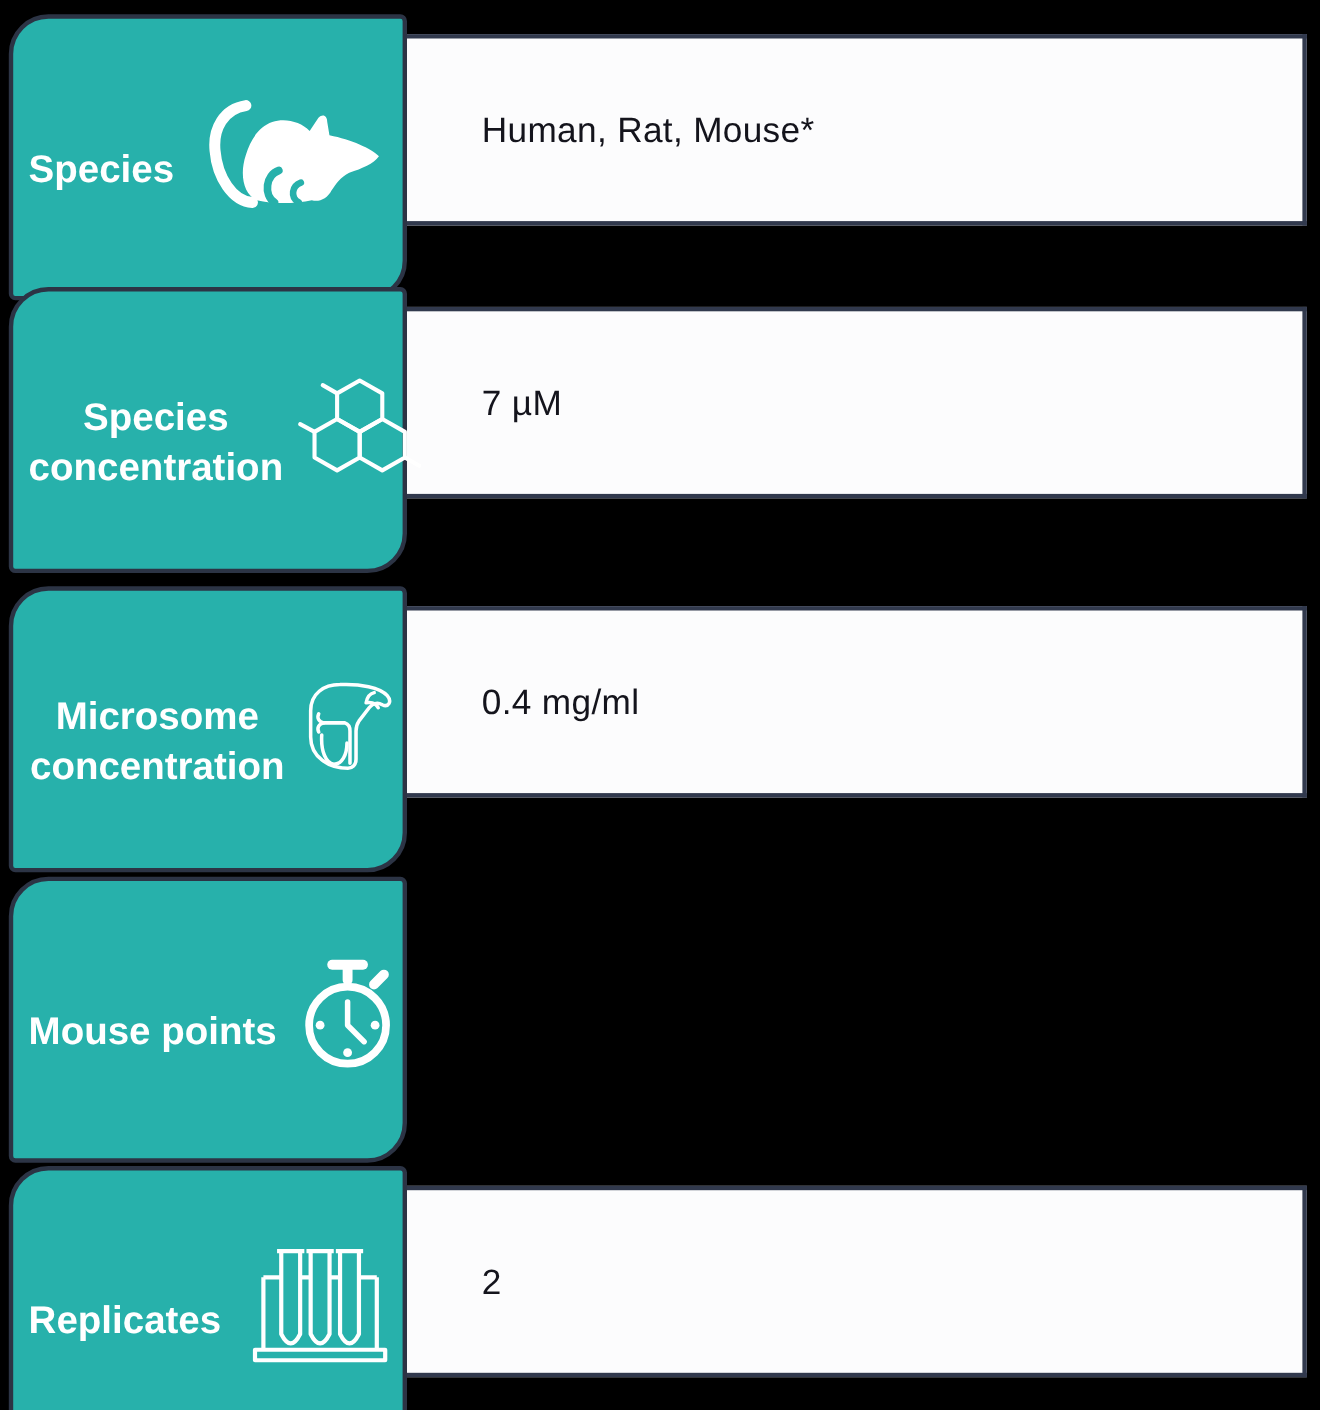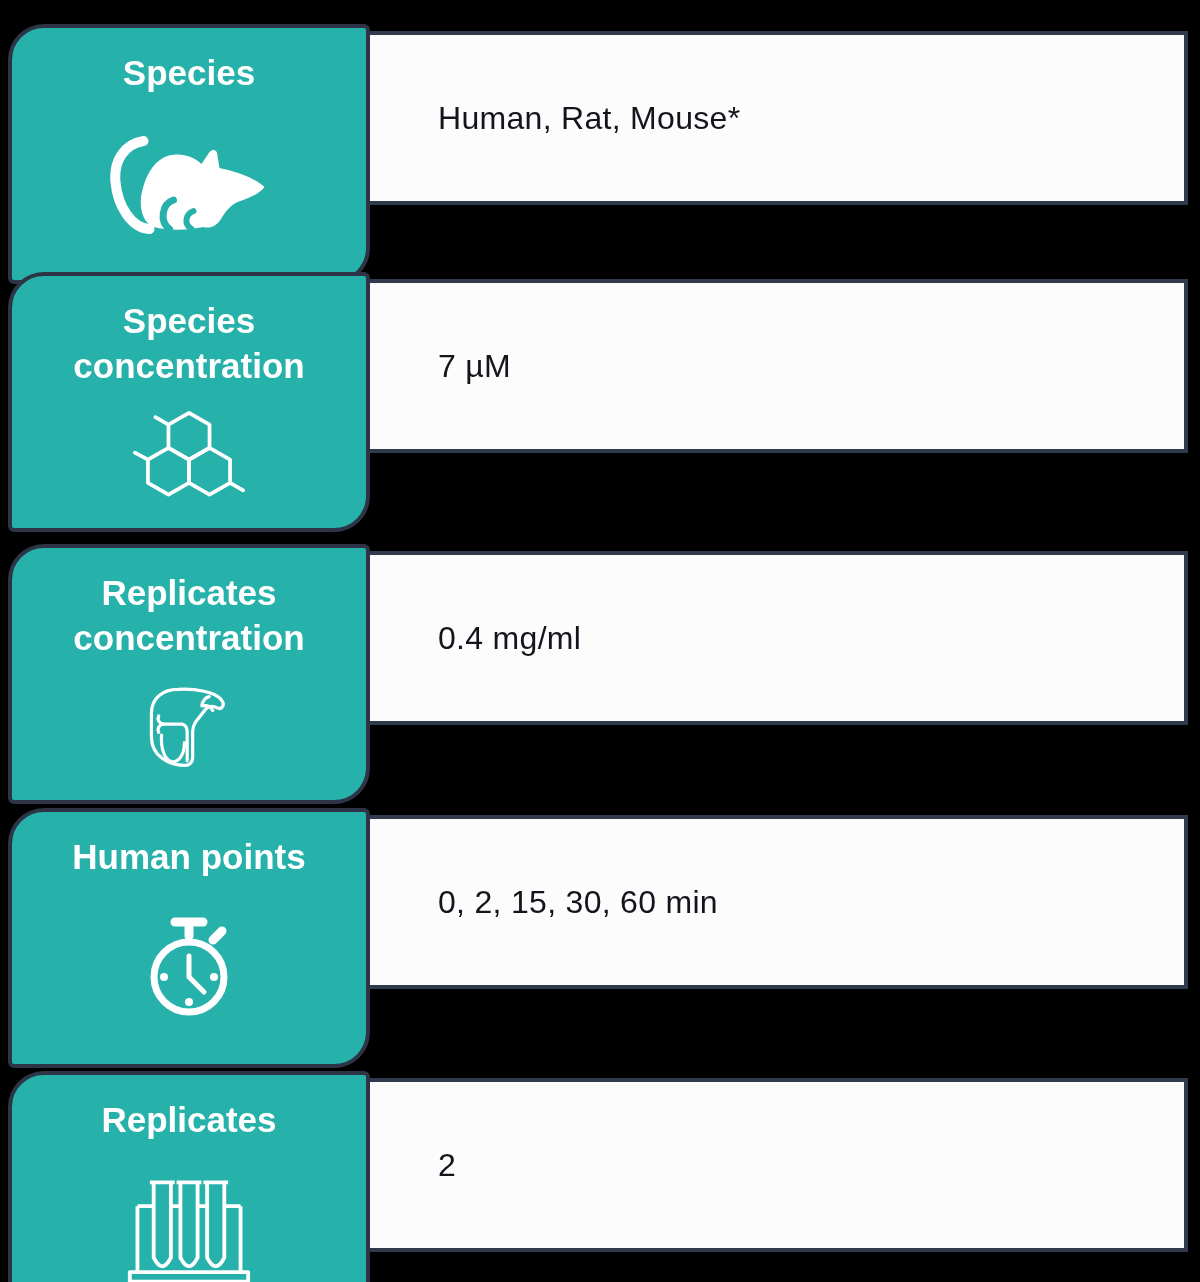--- a/index.html
+++ b/index.html
@@ -30,28 +30,28 @@
   }
   .value {
     padding-left: 26px;
     font-size: 32px;
     color: #14141c;
     letter-spacing: 0.3px;
     white-space: nowrap;
   }
 
   .card {
-    position: absolute; left: 8px; top: 16px;
+    position: absolute; left: 8px; top: 5px;
     width: 362px; height: 260px;
     box-sizing: border-box;
     background: #27b1ab;
     border: 4px solid #2c3445;
     border-radius: 36px 6px 36px 6px;
     z-index: 2;
-    display: flex; flex-direction: column; align-items: center;
+    display: flex; flex-direction: row; align-items: center;
   }
   .label {
     margin-top: 23px;
     padding: 0 14px;
     font-size: 35px;
     font-weight: bold;
     color: #ffffff;
     text-align: center;
     line-height: 1.28;
   }
@@ -103,42 +103,39 @@
       </svg>
     </div>
   </div>
 </div>
 
 <div class="row r2">
   <div class="bar">
     <div class="value">0.4 mg/ml</div>
   </div>
   <div class="card">
-    <div class="label">Replicates concentration</div>
+    <div class="label">Microsome concentration</div>
     <div class="iconwrap">
       <svg width="92" height="88" viewBox="0 0 100 96" fill="none" stroke="#ffffff" stroke-width="3.5" stroke-linecap="round" stroke-linejoin="round">
         <path d="M46 91 C 27 91 9 80 9 60 L 9 34 C 9 17 22 8 38 8
                  C 58 7 78 11 85 19 C 90 25 86 31 80 28
                  C 75 25 70 27 67 31 L 57 44 C 55 47 54 50 54 54
                  L 54 82 C 54 88 50 91 46 91 Z"></path>
         <path d="M48 86 L 48 54 C 48 50 46 47 43 46 L 22 46"></path>
         <path d="M22 46 C 17 45 15 41 17 37 M22 46 C 17 47 15 51 17 55"></path>
         <path d="M64 26 C 65 20 68 17 72 16 M64 26 C 70 25 74 27 76 31"></path>
         <path d="M20 58 C 19 74 24 86 32 87 C 40 87 45 78 45 66"></path>
       </svg>
     </div>
   </div>
 </div>
 
 <div class="row r3">
-  <div class="bar">
-    <div class="value">0, 2, 15, 30, 60 min</div>
-  </div>
   <div class="card">
-    <div class="label">Human points</div>
+    <div class="label">Mouse points</div>
     <div class="iconwrap">
       <svg width="92" height="104" viewBox="0 0 92 104" fill="none" stroke="#ffffff" stroke-linecap="round">
         <path d="M32 6 H60" stroke-width="9"></path>
         <path d="M46 7 V20" stroke-width="9"></path>
         <path d="M70 24 L79 15" stroke-width="9"></path>
         <circle cx="46" cy="61" r="35" stroke-width="7"></circle>
         <path d="M46 40 L46 61 L61 76" stroke-width="5" stroke-linejoin="round"></path>
         <circle cx="21" cy="61" r="4" fill="#ffffff" stroke="none"></circle>
         <circle cx="71" cy="61" r="4" fill="#ffffff" stroke="none"></circle>
         <circle cx="46" cy="86" r="4" fill="#ffffff" stroke="none"></circle>

